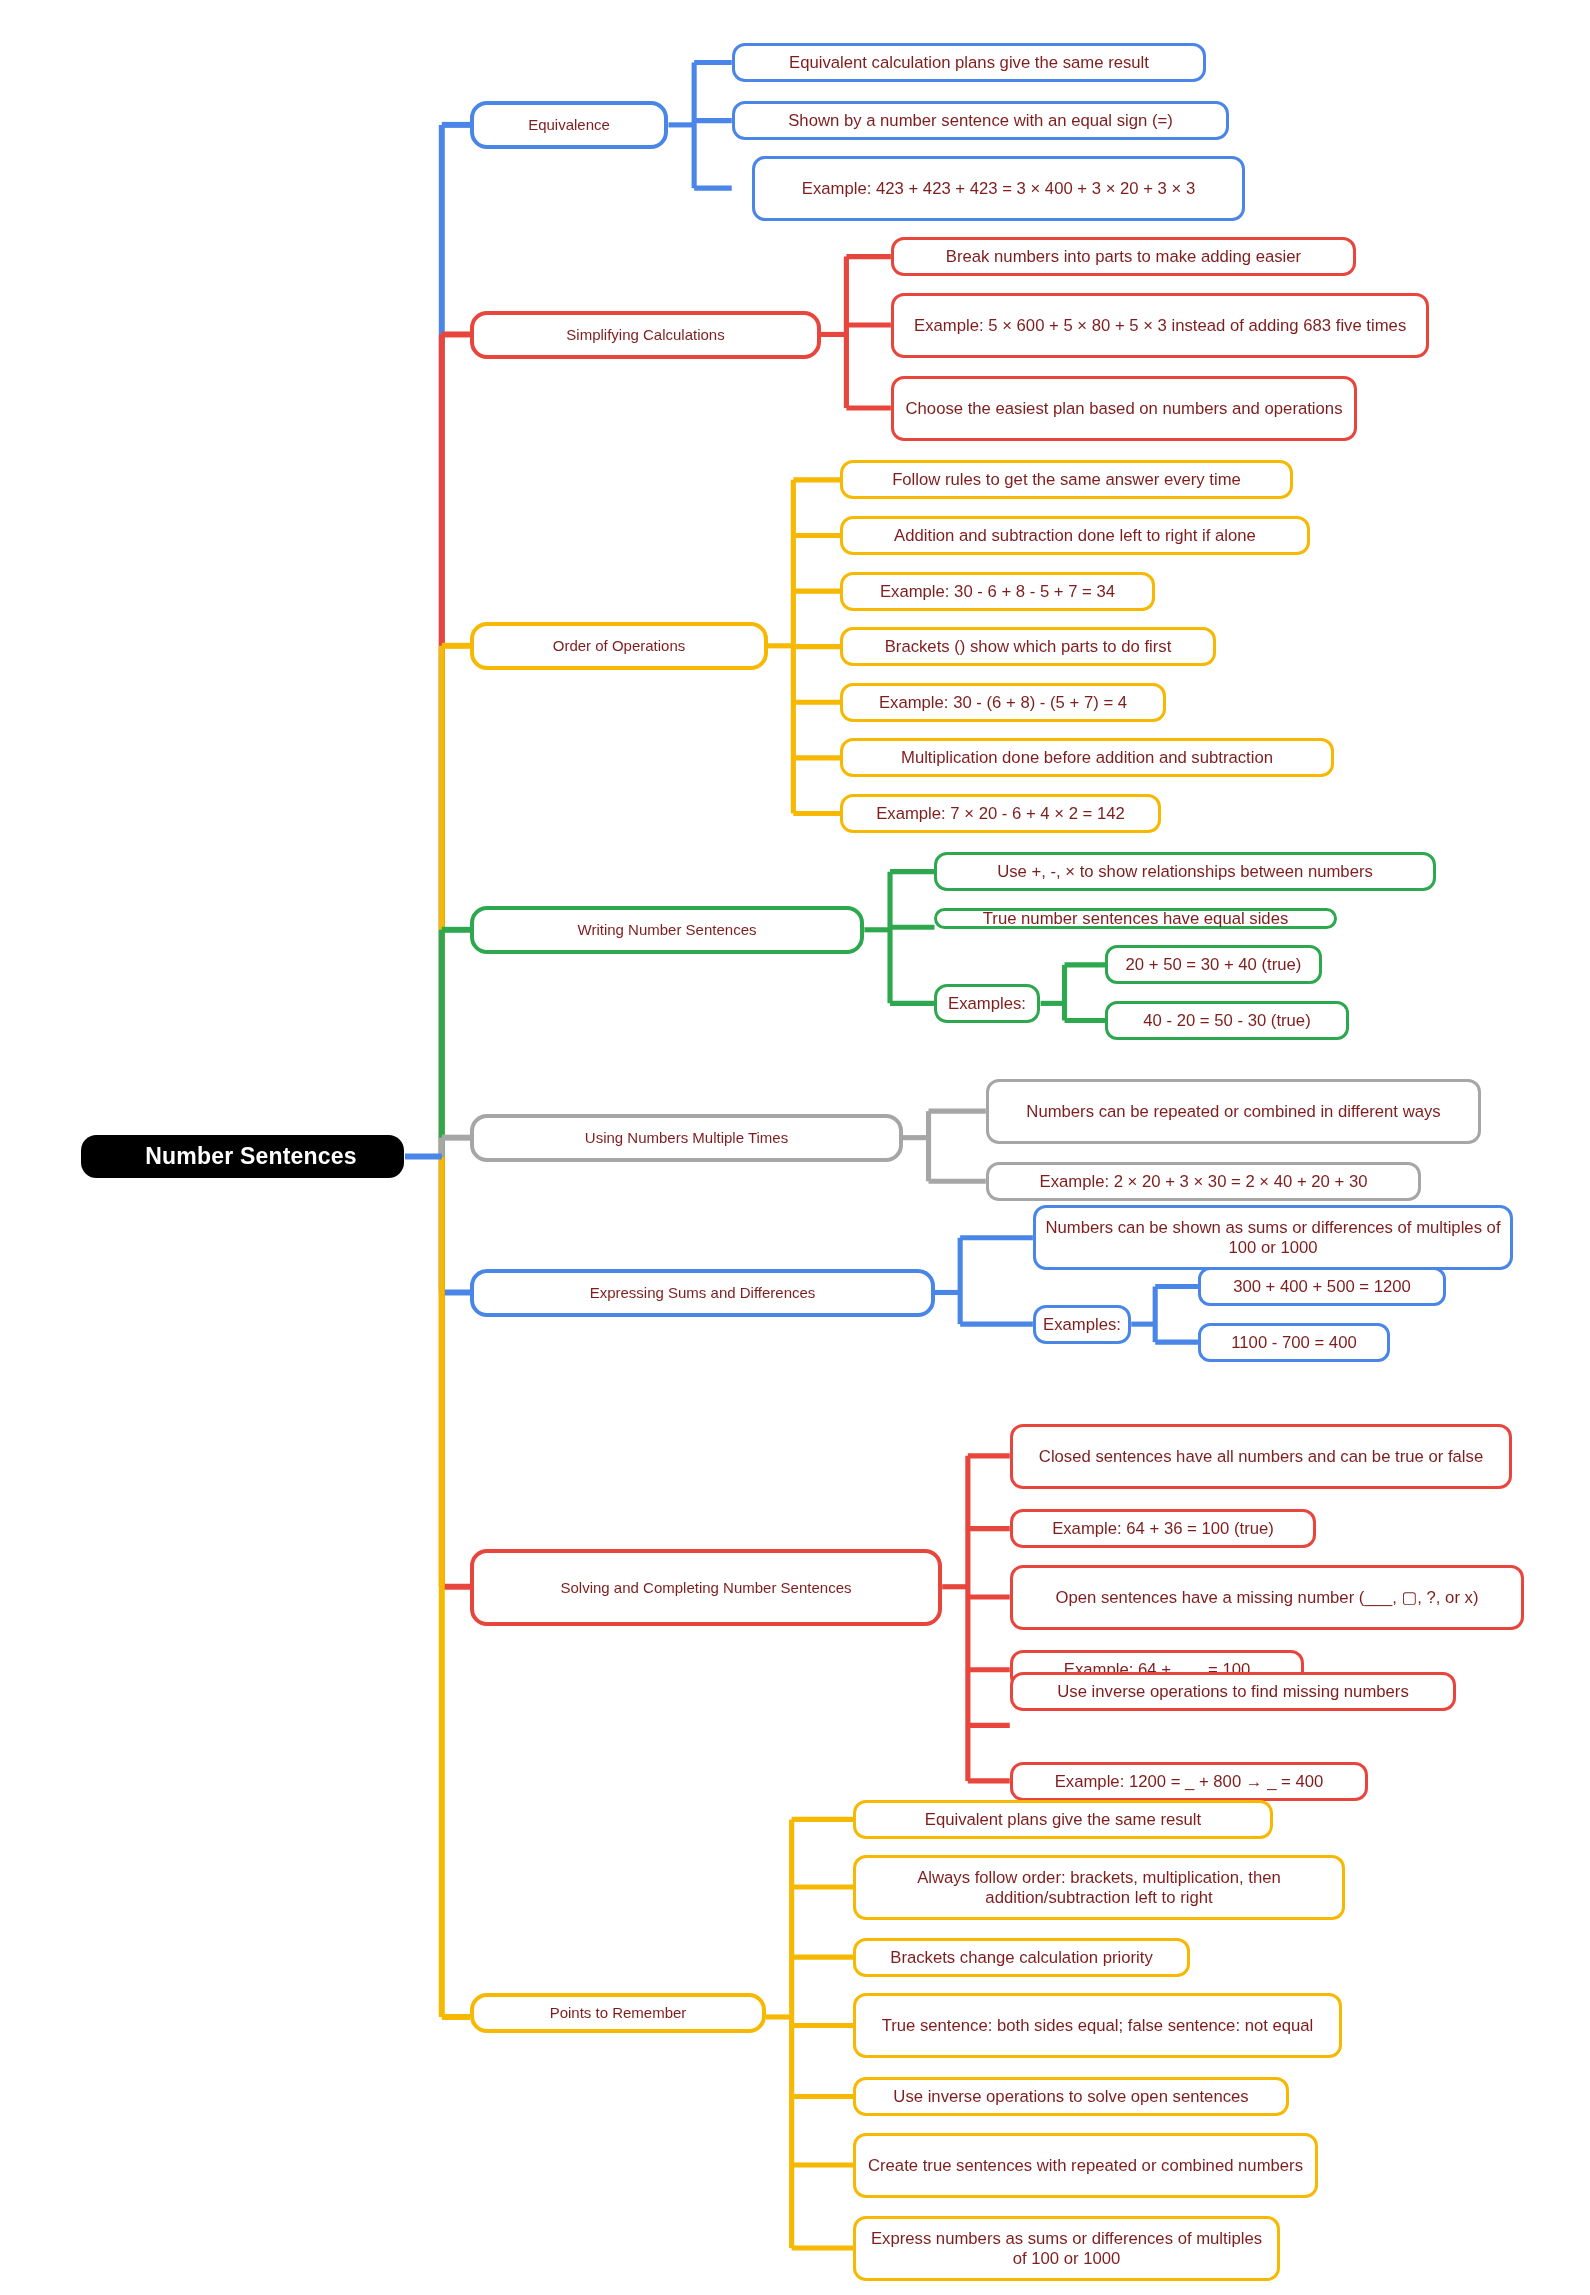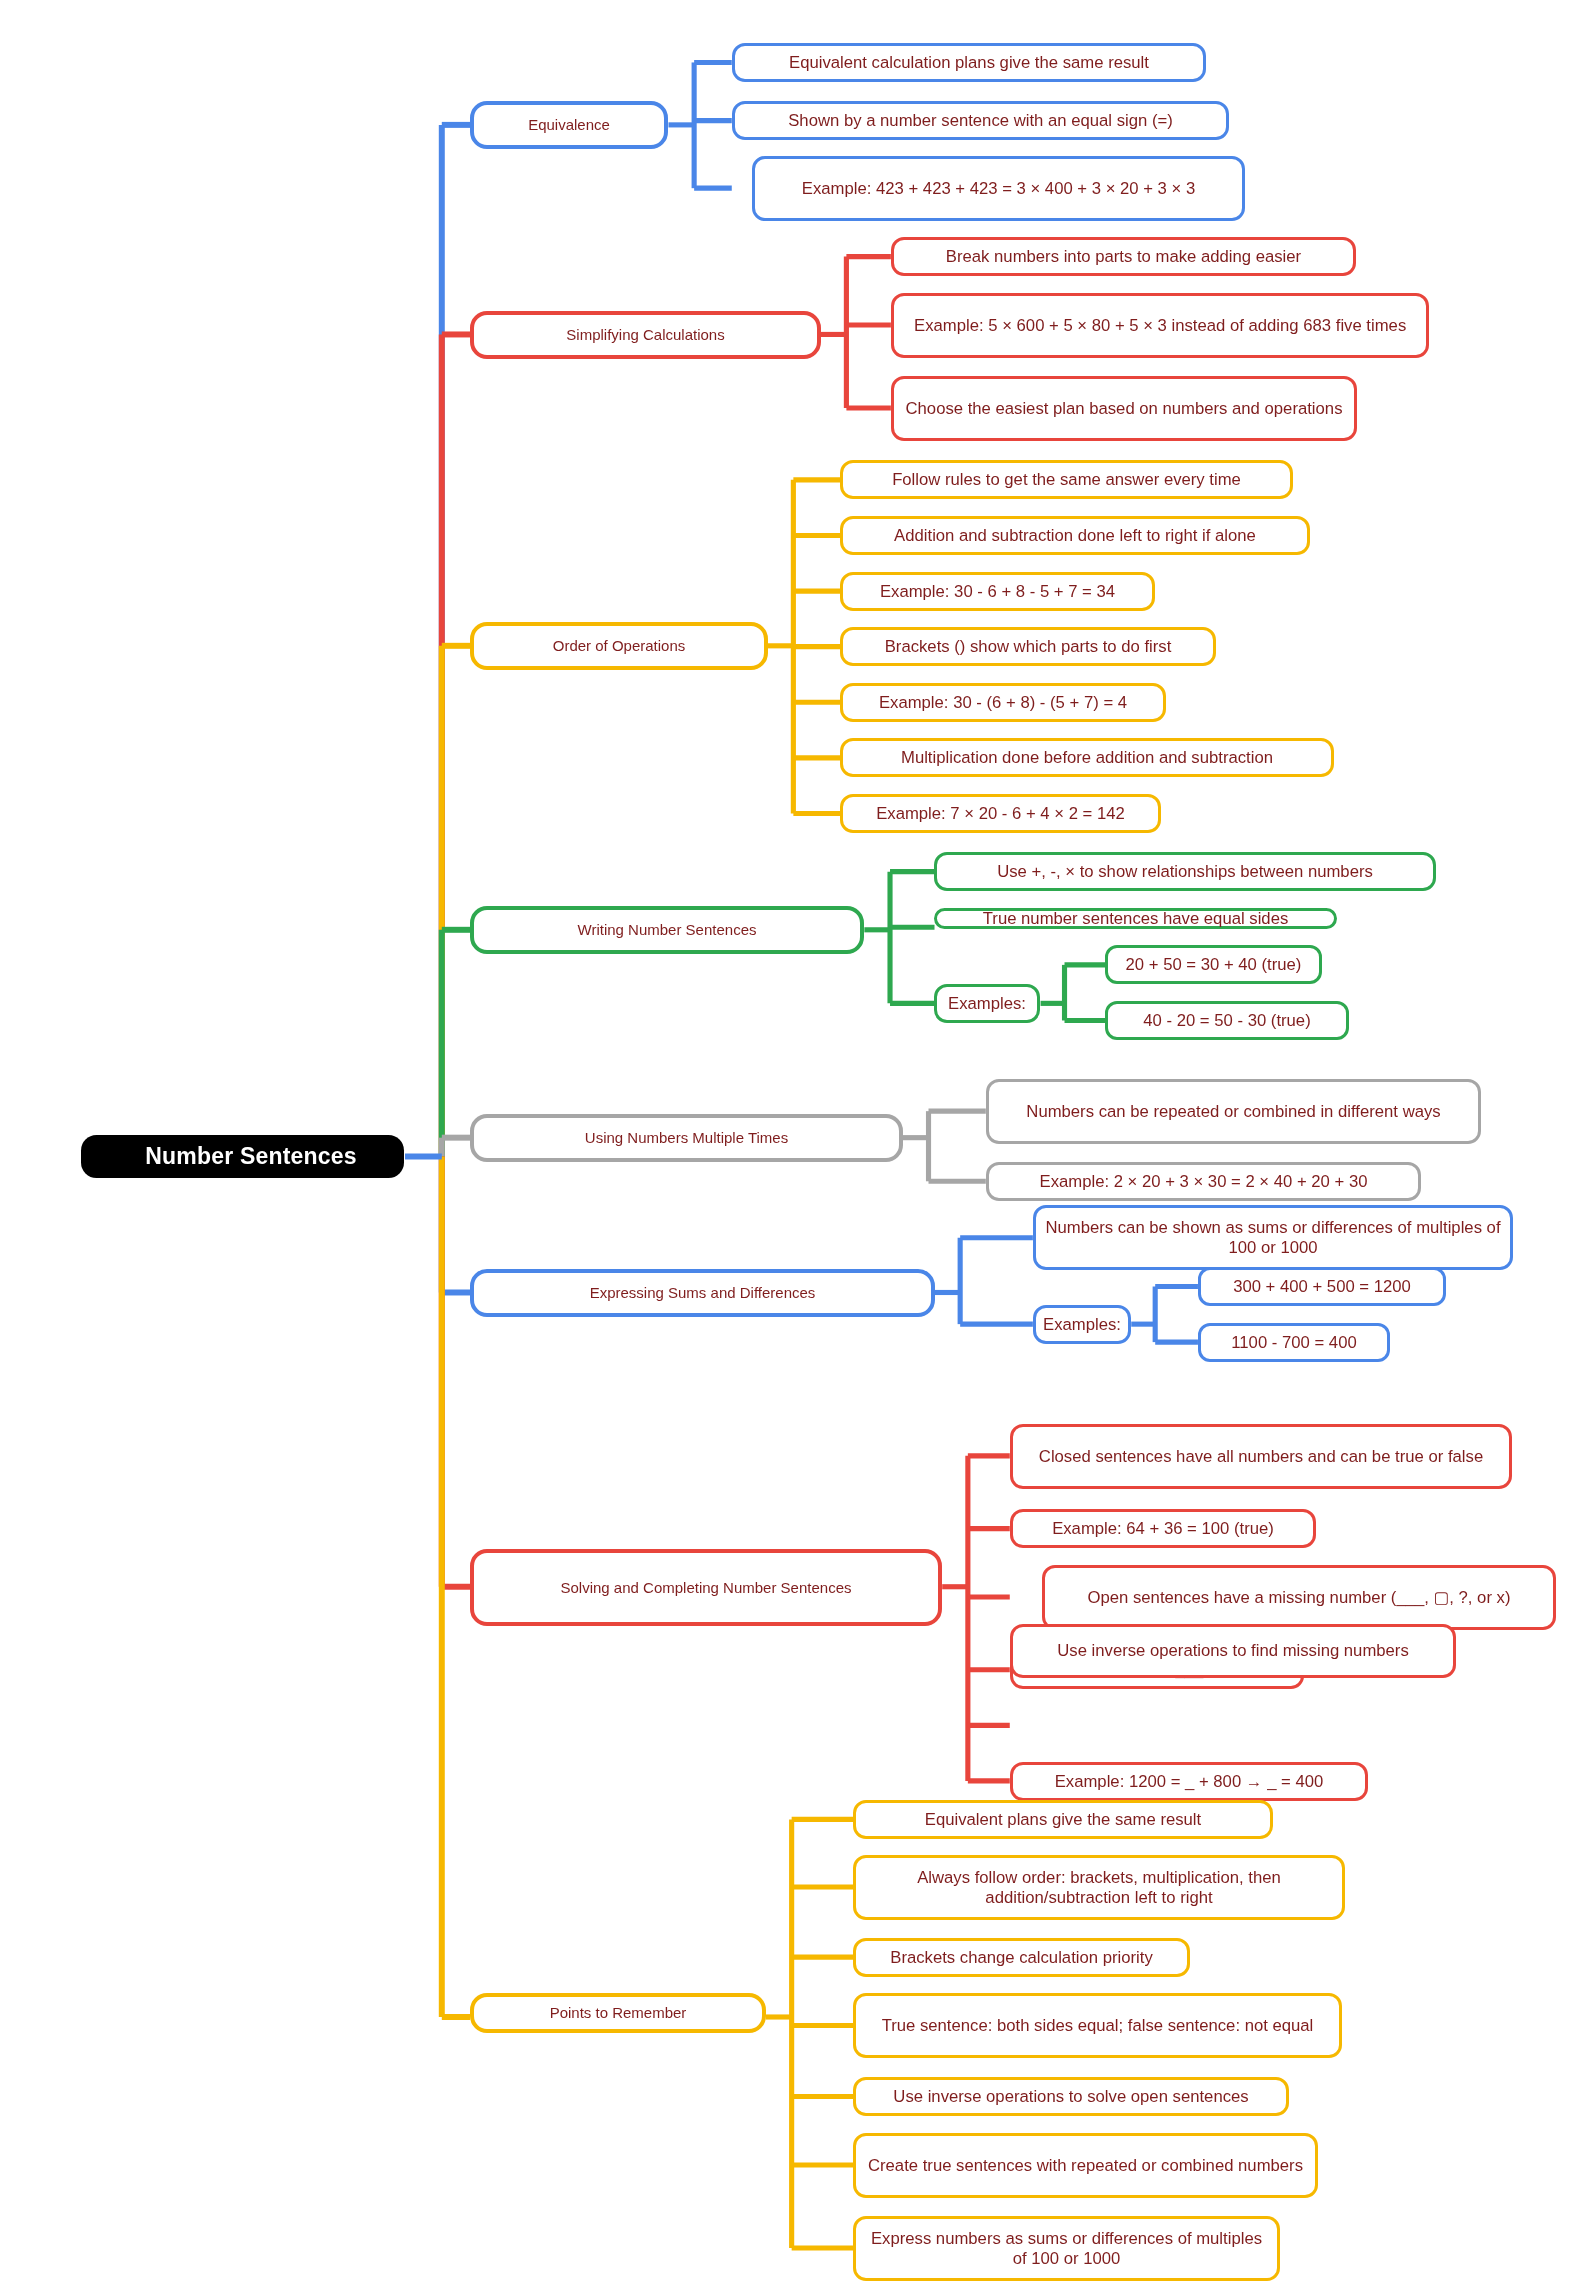--- a/index.html
+++ b/index.html
@@ -277,27 +277,27 @@
       </div>
       <div class="node lvl1 c-red" style="left: 470px; top: 1549px; width: 472px; height: 77px;">
         <span>Solving and Completing Number Sentences</span>
       </div>
       <div class="node lvl2 c-red" style="left: 1010px; top: 1424px; width: 502px; height: 65px;">
         <span>Closed sentences have all numbers and can be true or false</span>
       </div>
       <div class="node lvl2 c-red" style="left: 1010px; top: 1509px; width: 306px; height: 39px;">
         <span>Example: 64 + 36 = 100 (true)</span>
       </div>
-      <div class="node lvl2 c-red" style="left: 1010px; top: 1565px; width: 514px; height: 65px; margin-left: 32px;">
+      <div class="node lvl2 c-red" style="left: 1010px; top: 1565px; width: 514px; height: 65px;">
         <span>Open sentences have a missing number (___, ▢, ?, or x)</span>
       </div>
       <div class="node lvl2 c-red" style="left: 1010px; top: 1650px; width: 294px; height: 39px;">
         <span>Example: 64 + ___ = 100</span>
       </div>
-      <div class="node lvl2 c-red" style="left: 1010px; top: 1624px; width: 446px; height: 54px;">
+      <div class="node lvl2 c-red" style="left: 1010px; top: 1672px; width: 446px; height: 39px;">
         <span>Use inverse operations to find missing numbers</span>
       </div>
       <div class="node lvl2 c-red" style="left: 1010px; top: 1762px; width: 358px; height: 39px;">
         <span>Example: 1200 = _ + 800 → _ = 400</span>
       </div>
       <div class="node lvl1 c-yellow" style="left: 470px; top: 1993px; width: 296px; height: 40px;">
         <span>Points to Remember</span>
       </div>
       <div class="node lvl2 c-yellow" style="left: 853px; top: 1800px; width: 420px; height: 39px;">
         <span>Equivalent plans give the same result</span>

